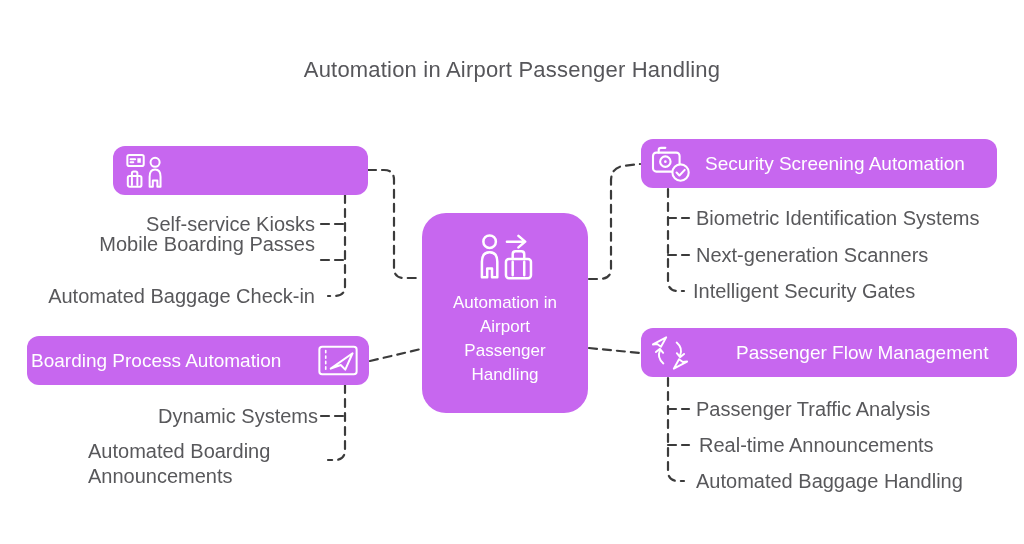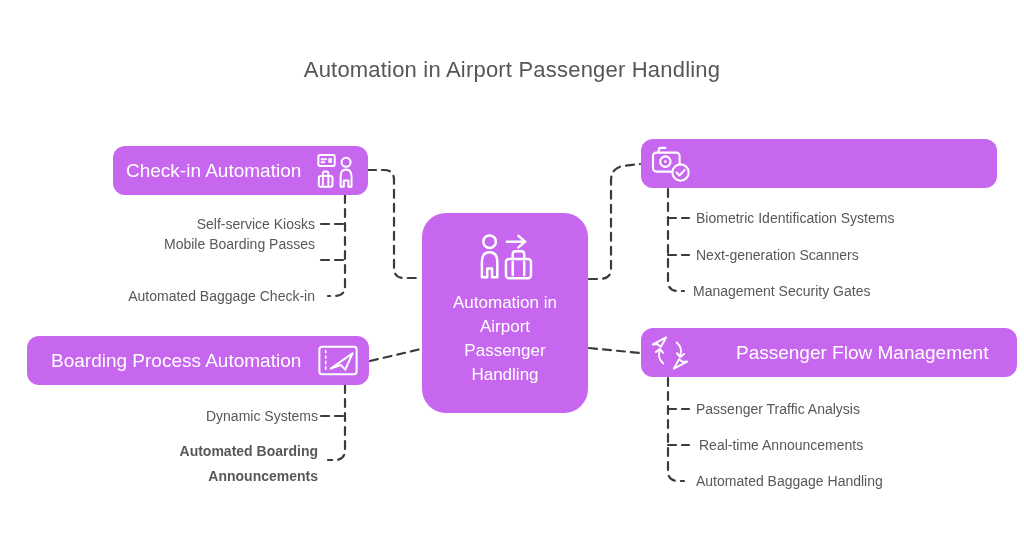--- a/index.html
+++ b/index.html
@@ -27,25 +27,25 @@
     position:absolute;left:422px;top:213px;width:166px;height:200px;z-index:2;
     background:#c767ef;border-radius:24px;
     display:flex;flex-direction:column;align-items:center;
     color:#ffffff;
   }
   .center-node .ctext{
     width:116px;margin-top:8px;text-align:center;
     font-size:17px;line-height:24px;
   }
   .sub-item{
-    position:absolute;z-index:2;color:#58585b;font-size:14px;white-space:nowrap;
+    position:absolute;z-index:2;color:#58585b;font-size:20px;white-space:nowrap;
     transform:translateY(-50%);
   }
   .sub-item.ralign{text-align:right;}
-  .sub-item.wrap2{white-space:normal;width:230px;text-align:right;line-height:25px;font-weight:bold;}
+  .sub-item.wrap2{white-space:normal;width:230px;text-align:left;line-height:25px;}
   .icon{display:block;flex:0 0 auto;}
 </style>
 </head>
 <body>
 
 <svg class="connectors" width="1024" height="544" viewBox="0 0 1024 544">
   <g fill="none" stroke="#3b3b3b" stroke-width="2.2" stroke-dasharray="8 6" stroke-linecap="round">
 
     <path d="M 368 170 H 384 Q 394 170 394 180 V 268 Q 394 278 404 278 H 421"></path>
 
@@ -80,60 +80,60 @@
     <path d="M 8 46 V 30 Q 8 20 16 20 Q 24 20 24 30 V 46 H 18.5 V 37 H 13.5 V 46 Z"></path>
     <path d="M 34 9 H 52 M 46 3 L 53 9 L 46 15"></path>
     <rect x="33" y="27" width="26" height="20" rx="3"></rect>
     <path d="M 40 27 V 22 Q 40 19 43 19 H 49 Q 52 19 52 22 V 27"></path>
     <path d="M 40 30 V 44 M 52 30 V 44"></path>
   </svg>
   <div class="ctext">Automation in Airport Passenger Handling</div>
 </div>
 
 <div class="branch-box left-box" style="left:113px;top:146px;width:255px;height:49px;">
-  <span class="lbl">Check-in Automation</span>
   <svg class="icon" width="40" height="37" viewBox="0 0 44 40" fill="none" stroke="#ffffff" stroke-width="2.2" stroke-linecap="round" stroke-linejoin="round">
     <rect x="1.5" y="3" width="18" height="12" rx="2"></rect>
     <path d="M 5 7.5 H 10 M 5 11 H 8"></path>
     <rect x="12.5" y="6.5" width="3.8" height="5" fill="#ffffff" stroke="none"></rect>
     <rect x="2" y="26" width="15" height="12" rx="2"></rect>
     <path d="M 6.5 26 V 23 Q 6.5 21 8.5 21 H 10.5 Q 12.5 21 12.5 23 V 26"></path>
     <path d="M 6.5 28 V 36 M 12.5 28 V 36"></path>
     <circle cx="32" cy="11" r="5"></circle>
     <path d="M 26 38 V 27 Q 26 19 32 19 Q 38 19 38 27 V 38 H 34.5 V 31 H 29.5 V 38 Z"></path>
   </svg>
 </div>
 <div class="sub-item ralign" style="top:224px;right:709px;">Self-service Kiosks</div>
 <div class="sub-item ralign" style="top:244px;right:709px;">Mobile Boarding Passes</div>
 <div class="sub-item ralign" style="top:296px;right:709px;">Automated Baggage Check-in</div>
 
-<div class="branch-box left-box" style="left:27px;top:336px;width:342px;height:49px;padding-left:24px;">
+<div class="branch-box left-box" style="left:27px;top:336px;width:342px;height:49px;padding-left:4px;">
   <span class="lbl">Boarding Process Automation</span>
   <svg class="icon" width="40" height="31" viewBox="0 0 44 34" fill="none" stroke="#ffffff" stroke-width="2.2" stroke-linecap="round" stroke-linejoin="round">
     <rect x="1.5" y="2" width="41" height="30" rx="3"></rect>
     <path d="M 8.5 6 V 28" stroke-dasharray="2.5 3.5" stroke-width="1.8"></path>
     <path d="M 14 26 L 38 9 L 30 27 L 25 22 Z"></path>
   </svg>
 </div>
 <div class="sub-item ralign" style="top:416px;right:706px;">Dynamic Systems</div>
 <div class="sub-item ralign wrap2" style="top:464px;right:706px;">Automated Boarding Announcements</div>
 
 <div class="branch-box right-box" style="left:641px;top:139px;width:356px;height:49px;">
   <svg class="icon" width="42" height="38" viewBox="0 0 44 40" fill="none" stroke="#ffffff" stroke-width="2.2" stroke-linecap="round" stroke-linejoin="round">
     <path d="M 8 8 V 5 Q 8 3 10.5 3 H 15"></path>
     <rect x="2" y="8" width="28" height="20" rx="3.5"></rect>
     <circle cx="15" cy="17.5" r="5.5"></circle>
     <circle cx="15" cy="17.5" r="1.4" fill="#ffffff" stroke="none"></circle>
     <circle cx="31" cy="29" r="8.6" fill="#c767ef"></circle>
     <path d="M 26.8 29 L 29.8 32 L 35.4 26.2"></path>
   </svg>
+  <span class="lbl">Security Screening Automation</span>
 </div>
 <div class="sub-item" style="top:218px;left:696px;">Biometric Identification Systems</div>
 <div class="sub-item" style="top:255px;left:696px;">Next-generation Scanners</div>
-<div class="sub-item" style="top:291px;left:693px;">Management Security Gates</div>
+<div class="sub-item" style="top:291px;left:693px;">Intelligent Security Gates</div>
 
 <div class="branch-box right-box" style="left:641px;top:328px;width:376px;height:49px;gap:47px;">
   <svg class="icon" width="38" height="38" viewBox="0 0 40 40" fill="none" stroke="#ffffff" stroke-width="2" stroke-linecap="round" stroke-linejoin="round">
     <path d="M 2 11 L 16 3.5 L 10.5 13.5 L 6.5 10.5 Z"></path>
     <path d="M 38 29 L 24 36.5 L 29.5 26.5 L 33.5 29.5 Z"></path>
     <path d="M 27 9 Q 34 15 30.5 23 M 27.2 20.2 L 30.6 24.4 L 34.8 21"></path>
     <path d="M 13 31 Q 6 25 9.5 17 M 12.8 19.8 L 9.4 15.6 L 5.2 19"></path>
   </svg>
   <span class="lbl">Passenger Flow Management</span>
 </div>

